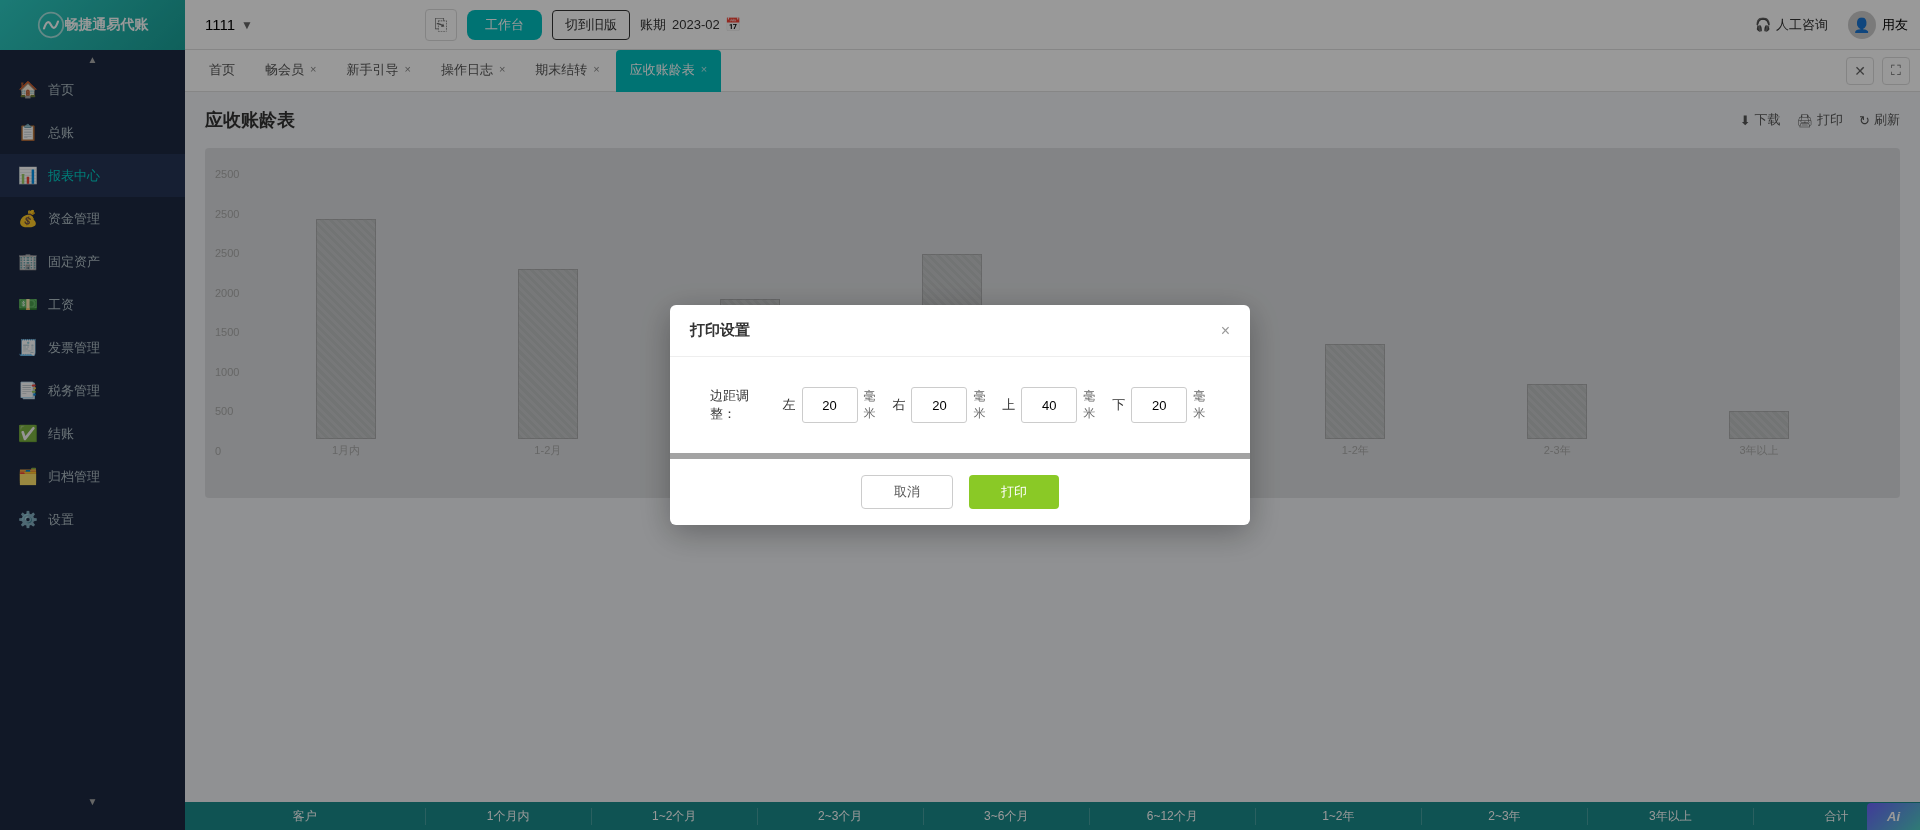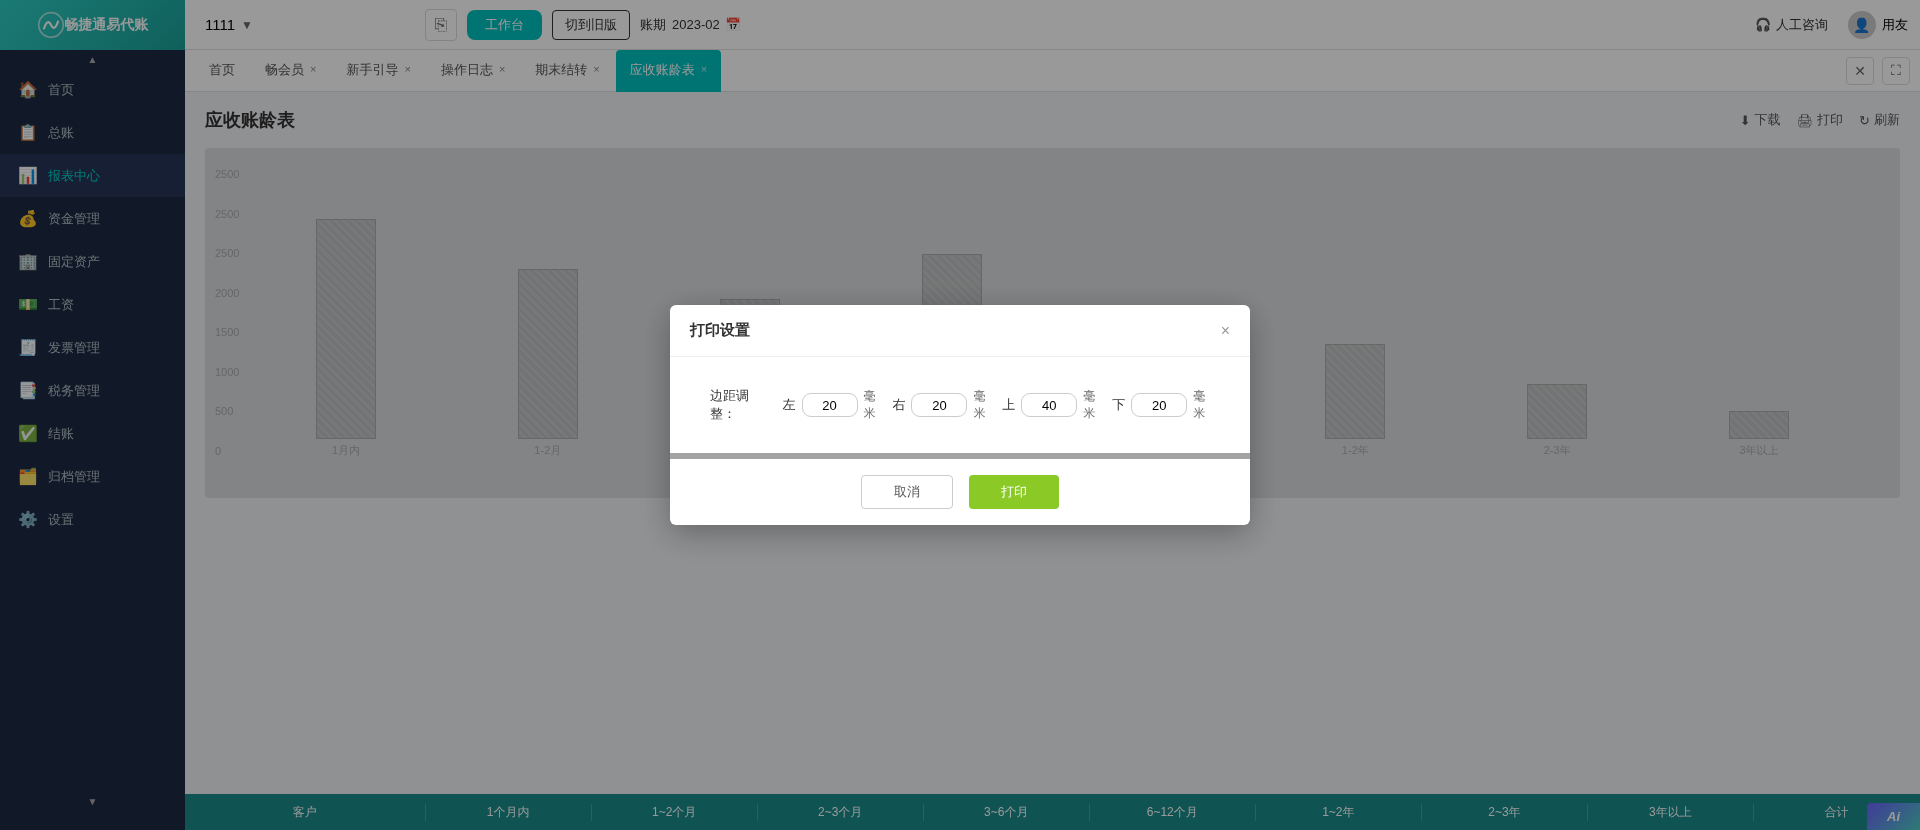--- a/index.html
+++ b/index.html
@@ -335,21 +335,21 @@
       color: #aaa;
       white-space: nowrap;
     }
 
     
     .bottom-table-bar {
       position: absolute;
       bottom: 0;
       left: 0;
       right: 0;
-      height: 36px;
+      height: 28px;
       background: #1a8a8a;
       display: flex;
       align-items: center;
     }
     .table-header-cell {
       flex: 1;
       text-align: center;
       color: #fff;
       font-size: 12px;
       border-right: 1px solid rgba(255,255,255,0.2);
@@ -407,23 +407,23 @@
       color: #333;
     }
     .margin-group {
       display: flex;
       align-items: center;
       gap: 6px;
     }
     .margin-label { color: #333; font-size: 13px; }
     .margin-input {
       width: 56px;
-      height: 24px;
+      height: 36px;
       border: 1px solid #ccc;
-      border-radius: 9px;
+      border-radius: 3px;
       text-align: center;
       font-size: 13px;
       padding: 2px 4px;
     }
     .margin-unit { color: #666; font-size: 12px; }
     .dialog-footer {
       padding: 16px 29px;
       display: flex;
       justify-content: center;
       gap: 16px;

